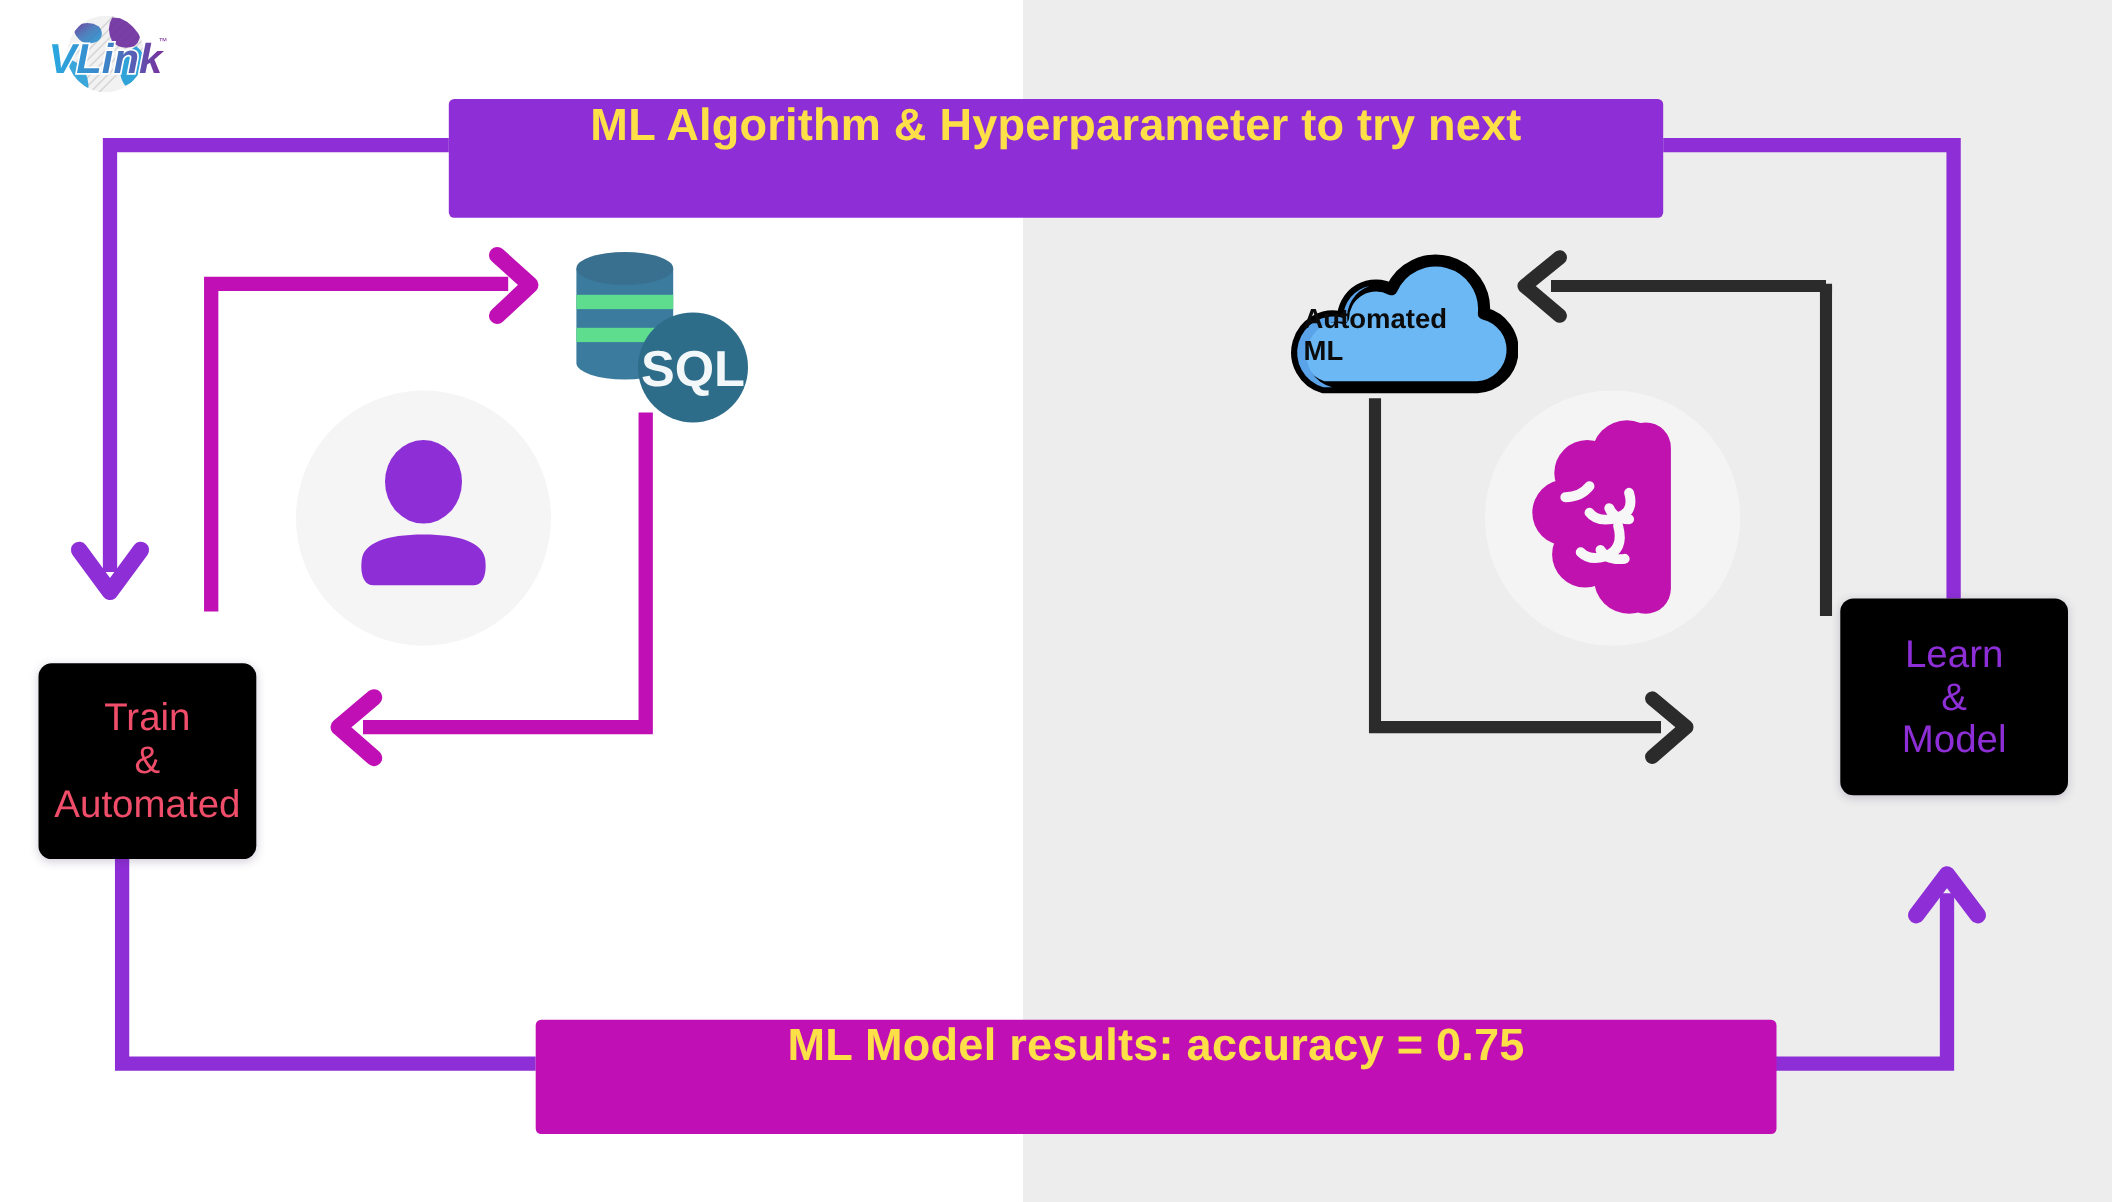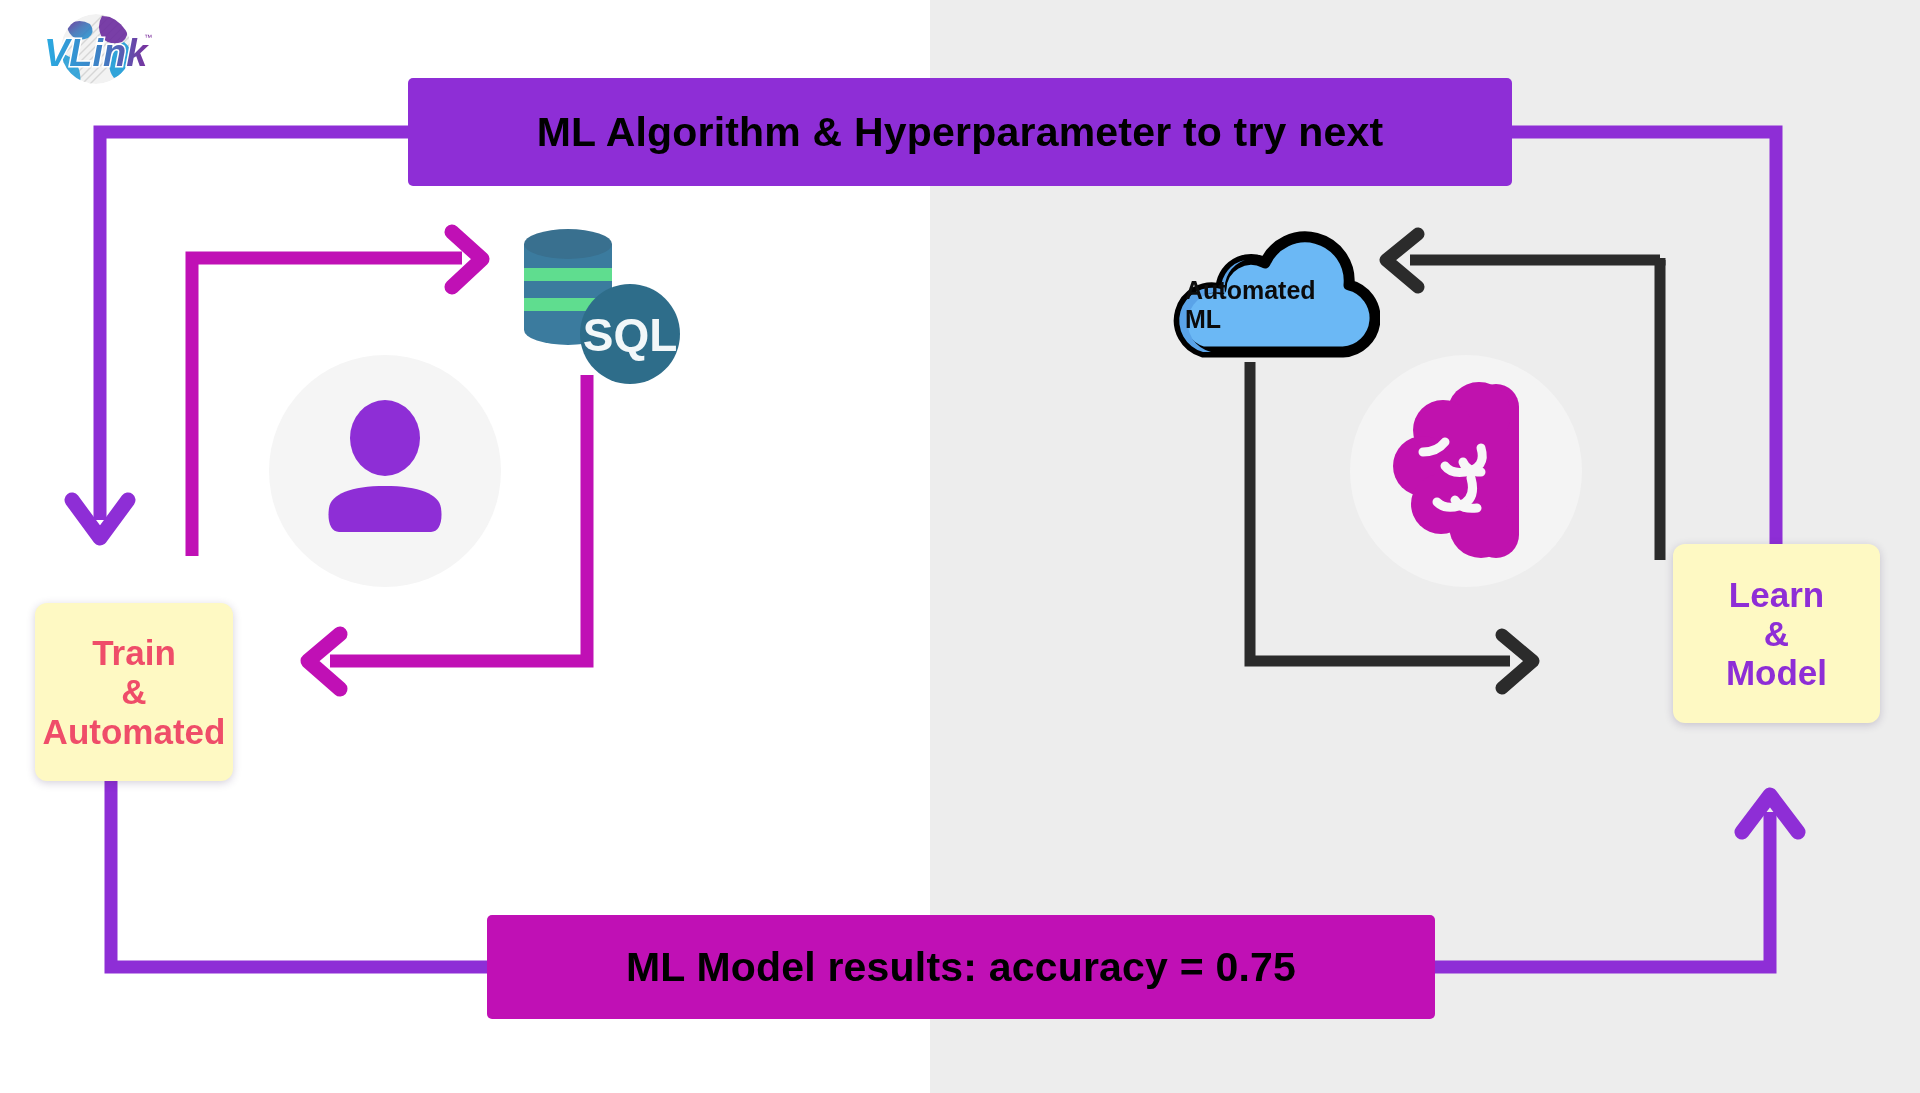--- a/index.html
+++ b/index.html
@@ -42,54 +42,55 @@
     position: absolute;
     left: 0; top: 0;
     width: 1920px; height: 1093px;
     pointer-events: none;
   }
 
   
   .banner {
     position: absolute;
     display: flex;
-    align-items: center;
+    align-items: flex-start;
     justify-content: center;
-    color: #000000;
+    color: #fde047;
     font-weight: 600;
     letter-spacing: .2px;
     border-radius: 5px;
     box-sizing: border-box;
+    margin-top: 12px;
   }
   .banner-top {
     left: 408px; top: 78px;
     width: 1104px; height: 108px;
     background: #8e2ed6;
     font-size: 41px;
   }
   .banner-bottom {
     left: 487px; top: 915px;
-    width: 948px; height: 104px;
+    width: 1128px; height: 104px;
     background: #c010b5;
     font-size: 41px;
   }
 
   
   .card {
     position: absolute;
-    background: #fef9c3;
+    background: #000000;
     border-radius: 12px;
     box-shadow: 0 2px 9px rgba(60,40,90,.22);
     display: flex;
     flex-direction: column;
     align-items: center;
     justify-content: center;
     box-sizing: border-box;
     line-height: 1.12;
-    font-weight: 700;
+    font-weight: 400;
     font-size: 35px;
     text-align: center;
   }
   .card-train {
     left: 35px; top: 603px;
     width: 198px; height: 178px;
     color: #ef4d69;
   }
   .card-learn {
     left: 1673px; top: 544px;

